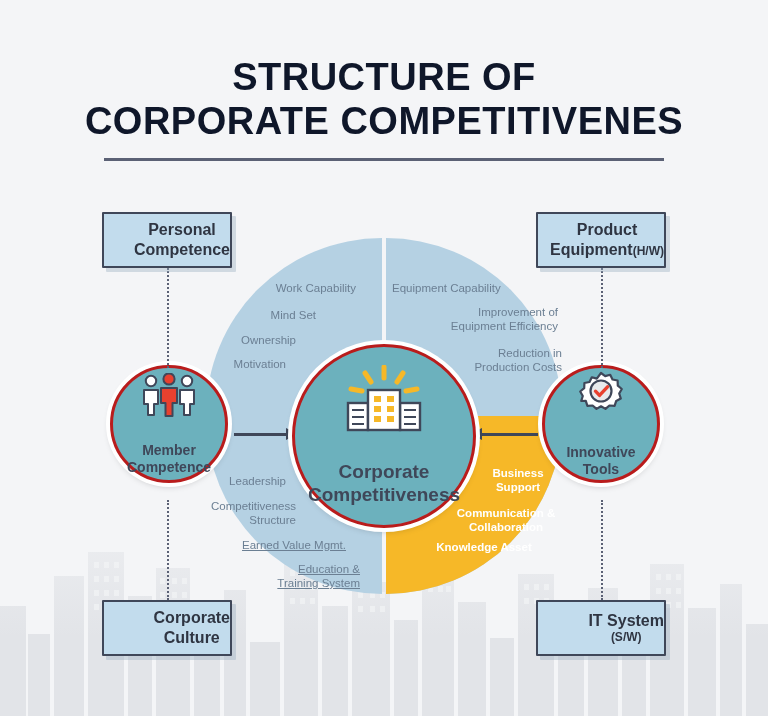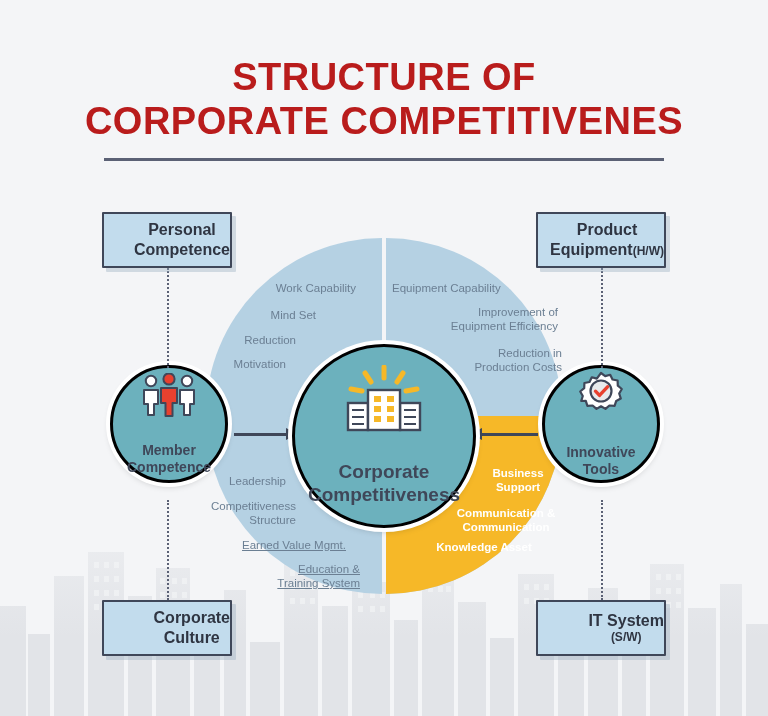--- a/index.html
+++ b/index.html
@@ -16,21 +16,21 @@
   .city { position:absolute; left:0; bottom:0; width:768px; height:260px;
           opacity:.30; pointer-events:none; }
   .city-fade { position:absolute; left:0; bottom:0; width:768px; height:260px;
           background:linear-gradient(to bottom, #f4f5f7 0%, rgba(244,245,247,.55) 28%, rgba(244,245,247,0) 70%);
           pointer-events:none; }
 
   
   .title-wrap { position:absolute; left:0; top:55px; width:768px; text-align:center; }
   .title-line {
     font-size:38px; font-weight:bold; letter-spacing:.5px;
-    color:#b91c1c; line-height:1.17;
+    color:#0f172a; line-height:1.17;
     font-family:"Liberation Sans", sans-serif;
   }
   .title-rule { width:560px; height:3px; background:#5b6175; margin:14px auto 0; }
 
   
   .bigcircle { position:absolute; left:206px; top:238px; width:356px; height:356px; }
   .half { position:absolute; top:0; width:176px; height:356px; background:#b5d1e3; }
   .half.left  { left:0;   border-radius:178px 0 0 178px; }
   .half.right { right:0;  border-radius:0 178px 178px 0; }
   .quarter-yellow {
@@ -41,21 +41,21 @@
   
   .spoke { position:absolute; font-size:11.5px; color:#6b7f93; line-height:1.25;
            font-family:"Liberation Sans", sans-serif; white-space:nowrap; }
   .spoke.onyellow { color:#ffffff; font-weight:bold; text-align:center; }
   .spoke.r { text-align:right; }
   .spoke.l { text-align:left; }
 
   
   .node {
     position:absolute; border-radius:50%;
-    background:#6cb1bd; border:3px solid #000000;
+    background:#6cb1bd; border:3px solid #b91c1c;
     box-shadow:0 0 0 4px #ffffff, 0 3px 7px rgba(0,0,0,.22);
     display:flex; flex-direction:column; align-items:center; justify-content:center;gap:20px;
   }
   .node-label {
     color:#3f4759; font-weight:bold; text-align:center;
     font-family:"Liberation Sans", sans-serif;
   }
   .node-side { width:118px; height:118px; }
   .node-side .node-label { font-size:14px; line-height:1.2; margin-top:5px; }
   .node-center { left:292px; top:344px; width:184px; height:184px; }
@@ -201,21 +201,21 @@
   </div>
 
   <div class="bigcircle">
     <div class="half left"></div>
     <div class="half right"></div>
     <div class="quarter-yellow"></div>
   </div>
 
   <div class="spoke r" style="left:196px; top:281px; width:160px;">Work Capability</div>
   <div class="spoke r" style="left:176px; top:308px; width:140px;">Mind Set</div>
-  <div class="spoke r" style="left:156px; top:333px; width:140px;">Reduction</div>
+  <div class="spoke r" style="left:156px; top:333px; width:140px;">Ownership</div>
   <div class="spoke r" style="left:146px; top:357px; width:140px;">Motivation</div>
 
   <div class="spoke r" style="left:146px; top:474px; width:140px;">Leadership</div>
   <div class="spoke r" style="left:156px; top:499px; width:140px;">
     <div>Competitiveness</div>
     <div>Structure</div>
   </div>
   <div class="spoke r" style="left:186px; top:538px; width:160px;text-decoration:underline;">Earned Value Mgmt.</div>
   <div class="spoke r" style="left:216px; top:562px; width:144px;text-decoration:underline;">
     <div>Education &amp;</div>
@@ -231,21 +231,21 @@
     <div>Reduction in</div>
     <div>Production Costs</div>
   </div>
 
   <div class="spoke onyellow" style="left:472px; top:466px; width:92px;">
     <div>Business</div>
     <div>Support</div>
   </div>
   <div class="spoke onyellow" style="left:434px; top:506px; width:144px;">
     <div>Communication &amp;</div>
-    <div>Communication</div>
+    <div>Collaboration</div>
   </div>
   <div class="spoke onyellow" style="left:414px; top:540px; width:140px;">Knowledge Asset</div>
 
   <div class="arrow" id="arrow-left">
     <div class="shaft"></div>
     <div class="headR"></div>
   </div>
   <div class="arrow" id="arrow-right">
     <div class="shaft"></div>
     <div class="headL"></div>

